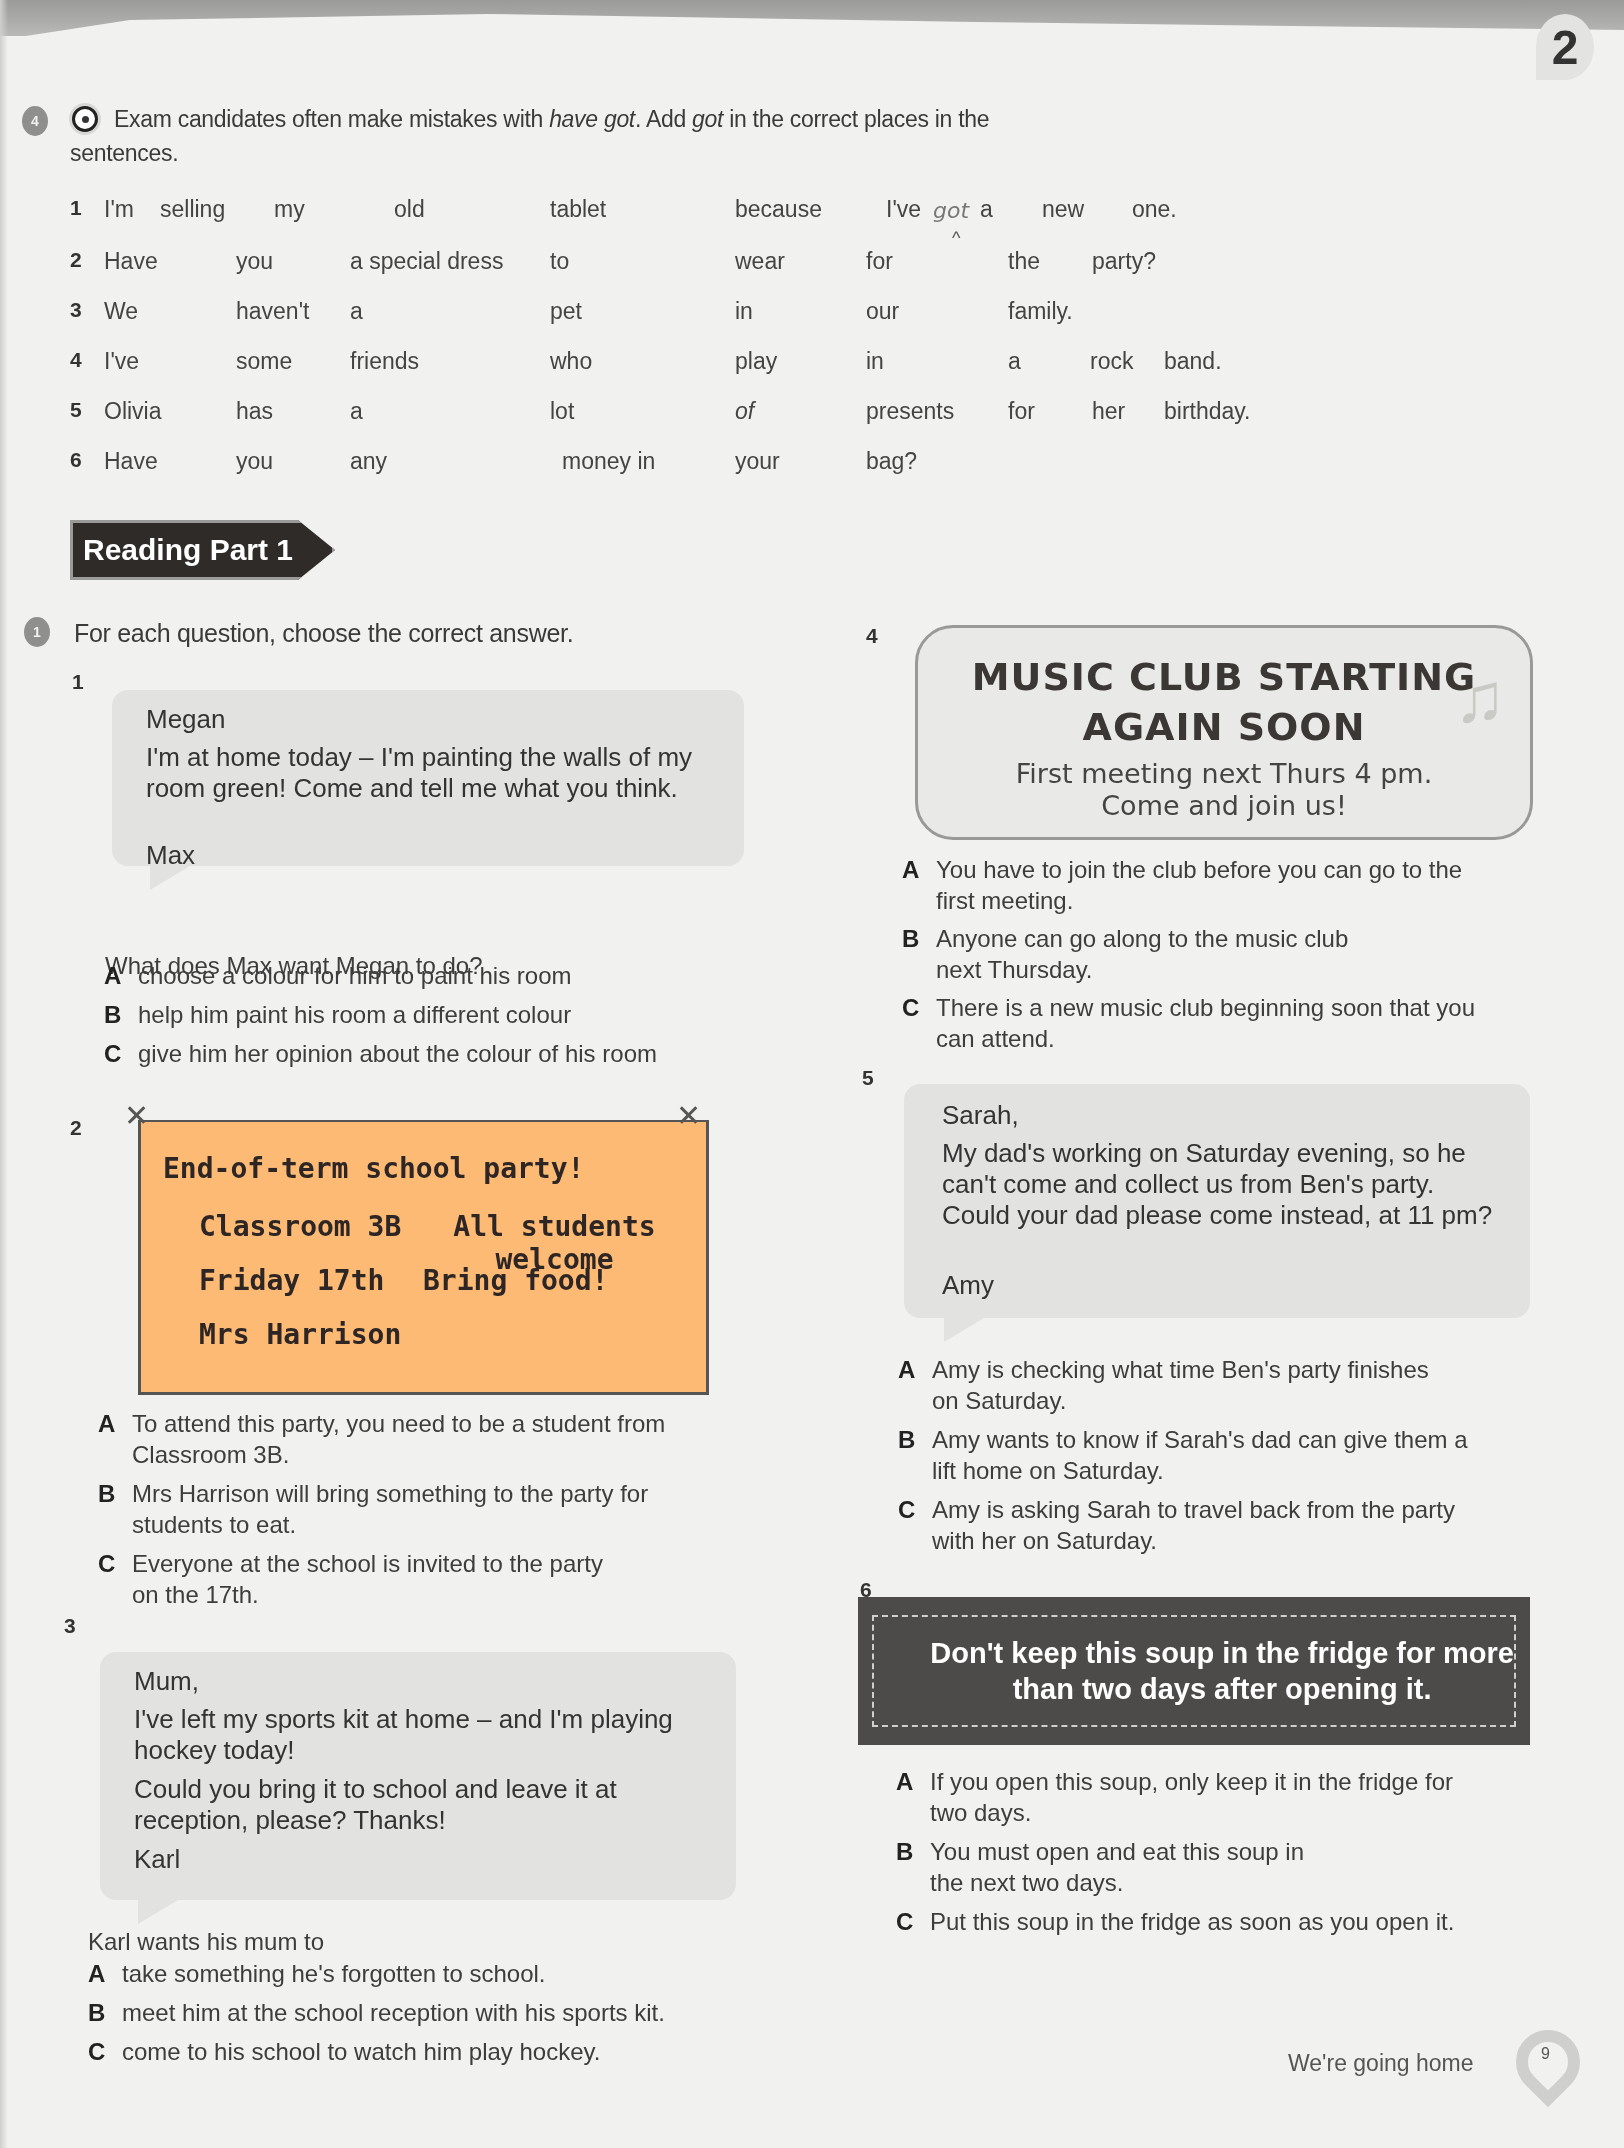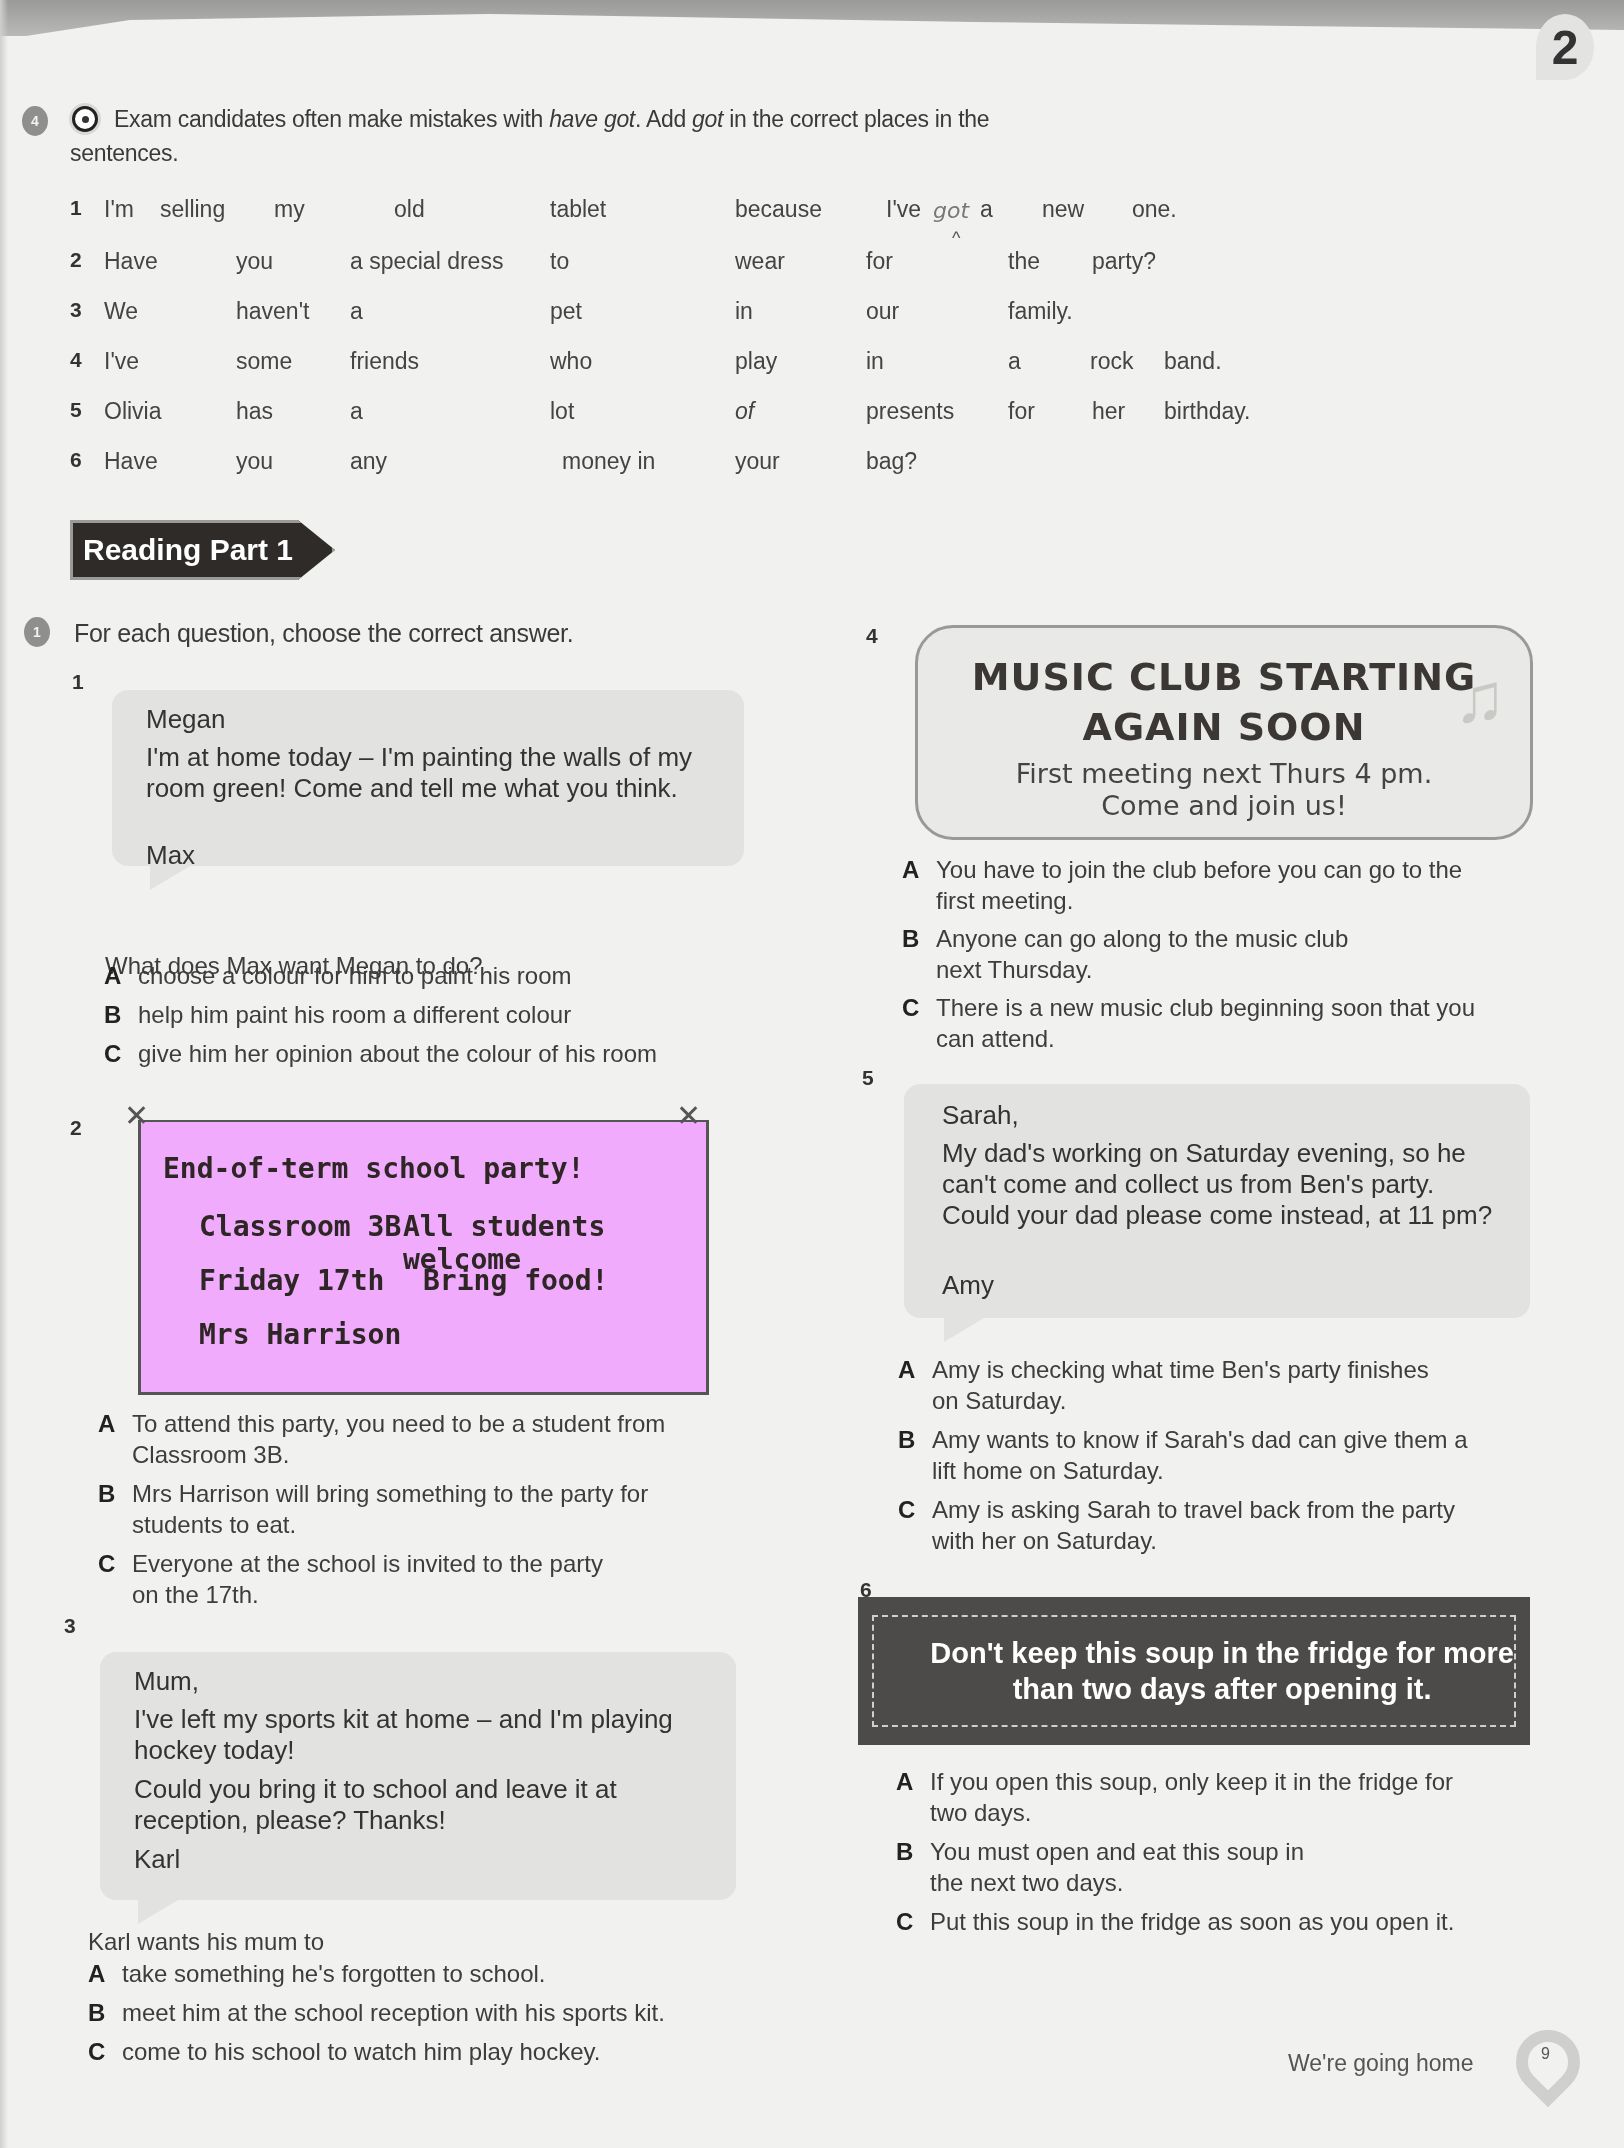--- a/index.html
+++ b/index.html
@@ -78,21 +78,21 @@
     border-left: 0 solid transparent; border-right: 40px solid transparent;
     border-top: 24px solid #e2e3e0;
   }
   .bubble p { margin: 0; }
   .question { position: absolute; font-size: 24px; color: #3d3d3d; }
   .opt { position: absolute; font-size: 24px; color: #3d3d3d; line-height: 31px; }
   .opt .letter { position: absolute; left: 0; top: 0; font-weight: bold; color: #222; }
   .opt .text { position: absolute; left: 34px; top: 0; }
   .notice {
     position: absolute; left: 138px; top: 1120px; width: 565px; height: 270px;
-    border: 3px solid #555; border-top-width: 2px; background: #f0abfc;
+    border: 3px solid #555; border-top-width: 2px; background: #fdba74; text-align: center;
   }
   .notice .line { position: absolute; font-family: "DejaVu Sans Mono", monospace; font-weight: bold; font-size: 28px; color: #2d2625; }
   .pin { position: absolute; font-size: 30px; color: #555; }
   .music-box {
     position: absolute; left: 915px; top: 625px; width: 618px; height: 215px;
     border: 3px solid #999; border-radius: 38px; background: #e9eae7;
     box-sizing: border-box; text-align: center;
   }
   .music-title {
     font-family: "DejaVu Sans", sans-serif; font-weight: bold; font-size: 38px;

